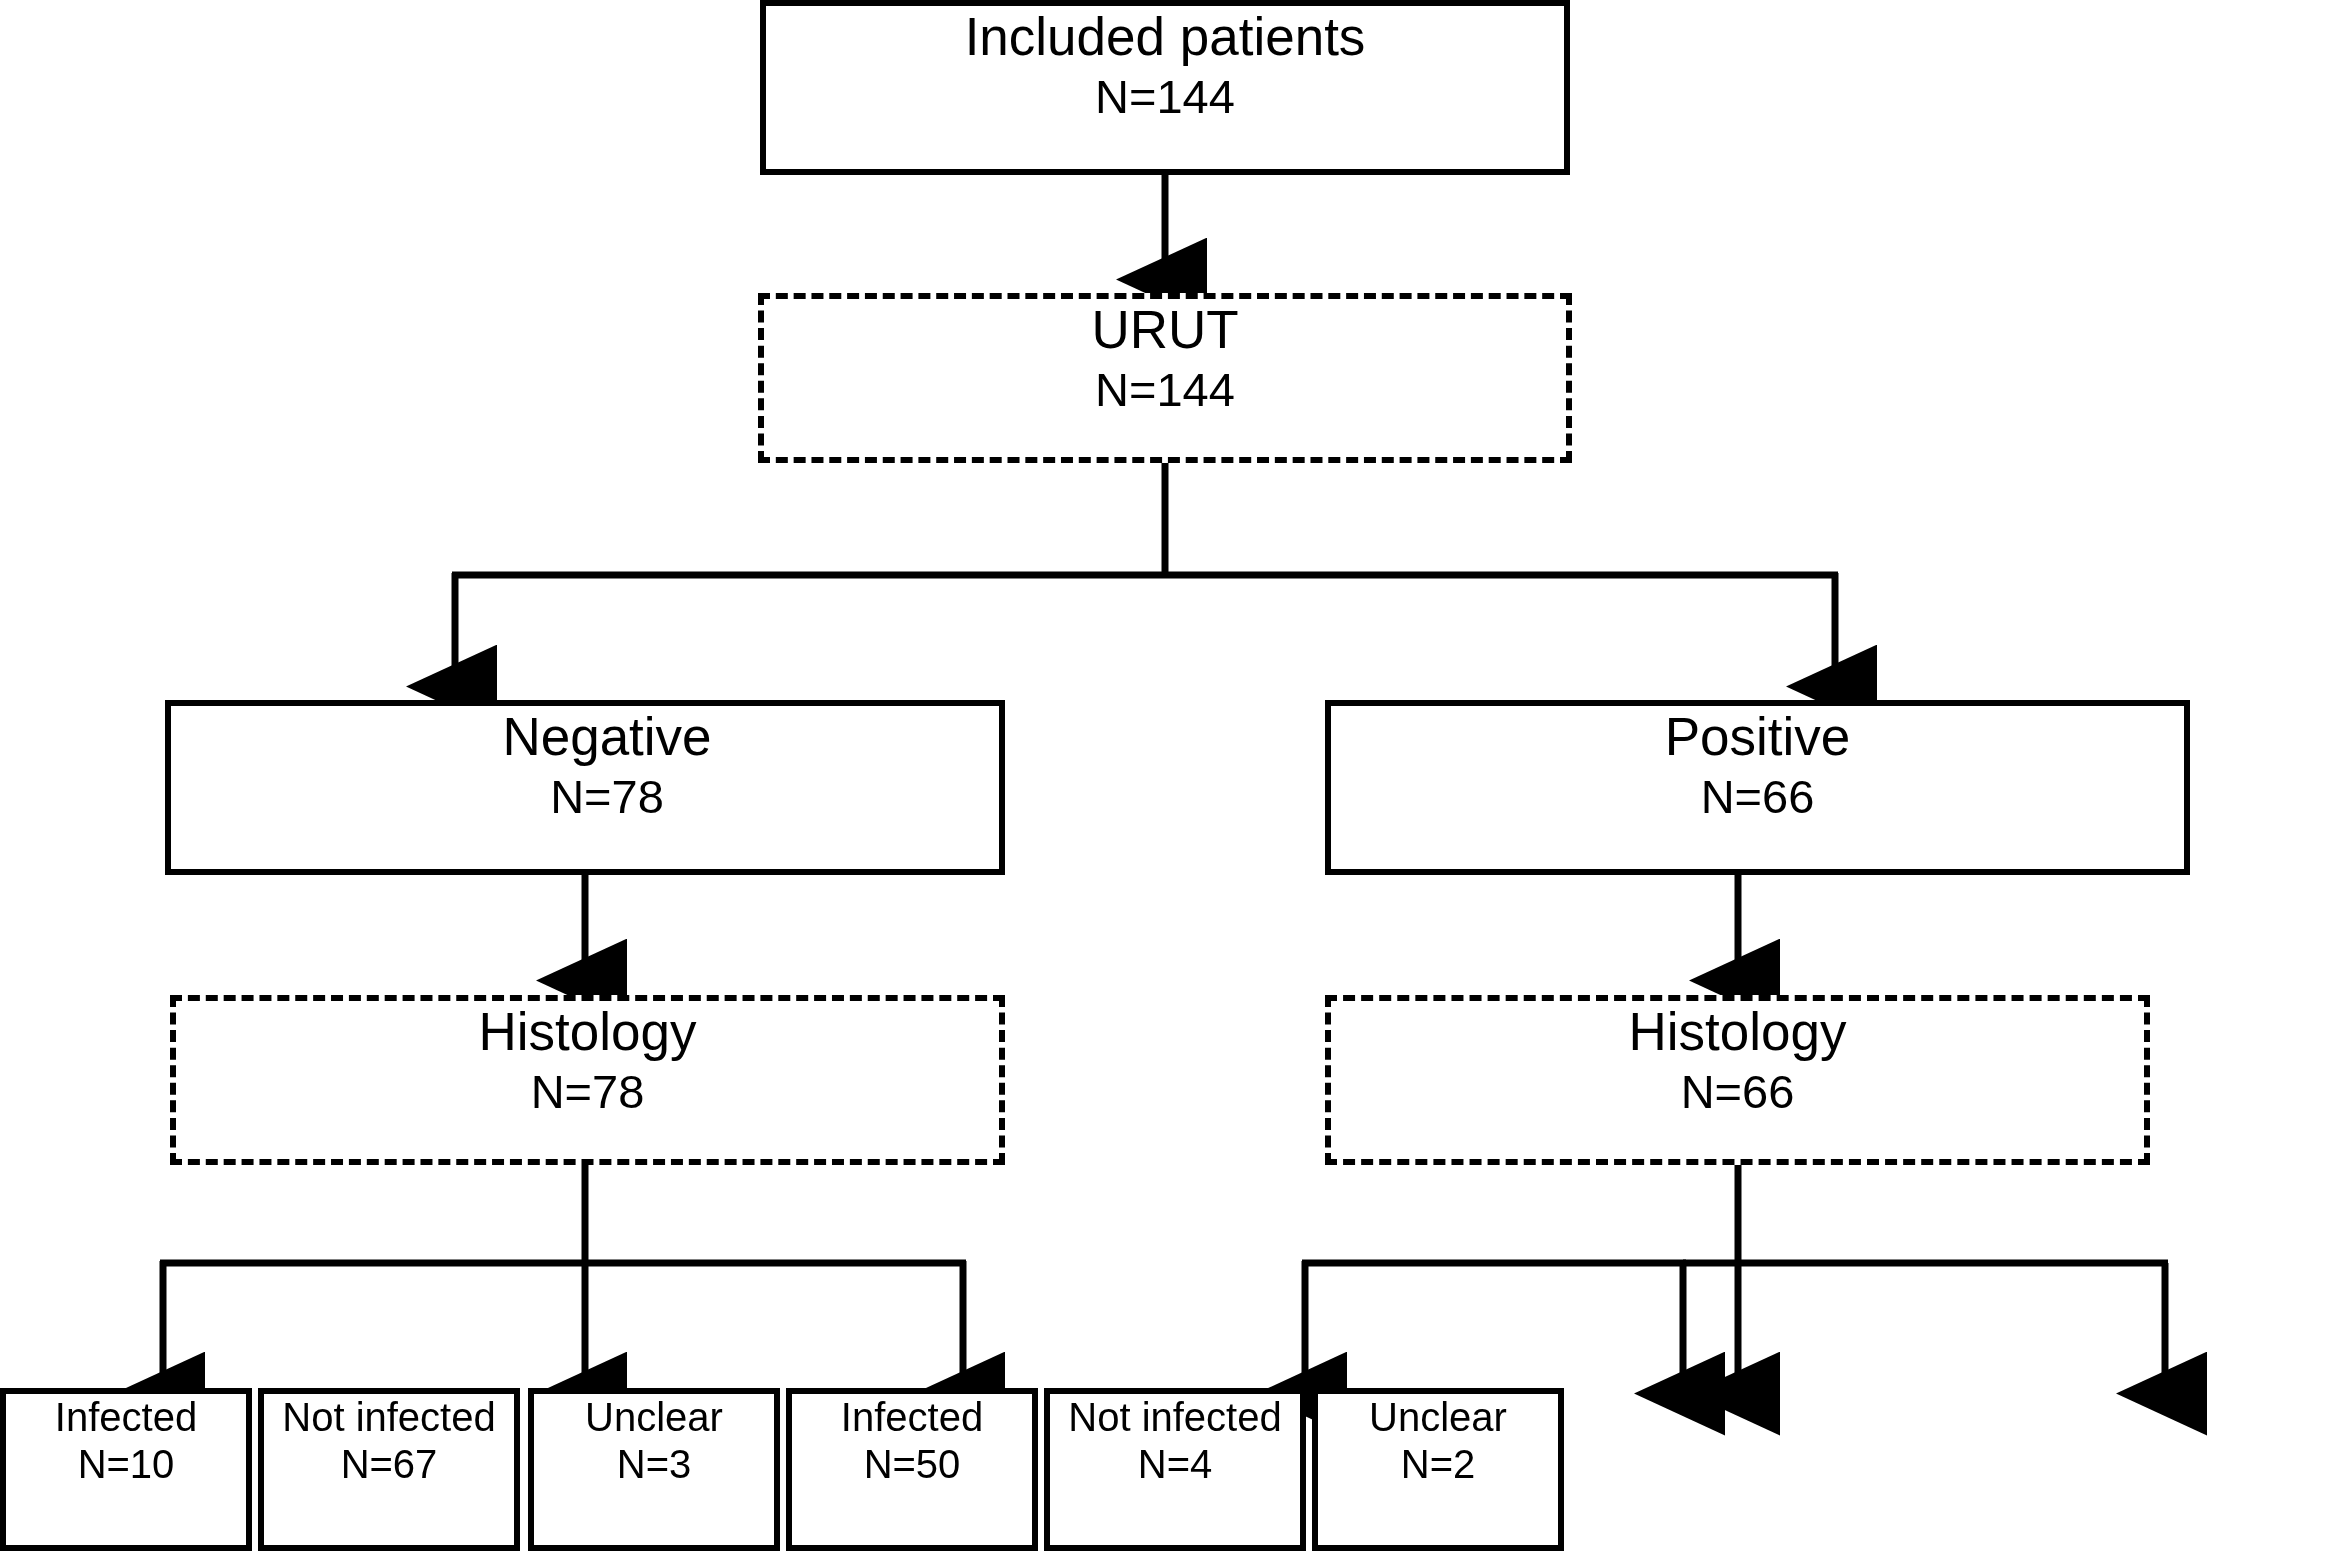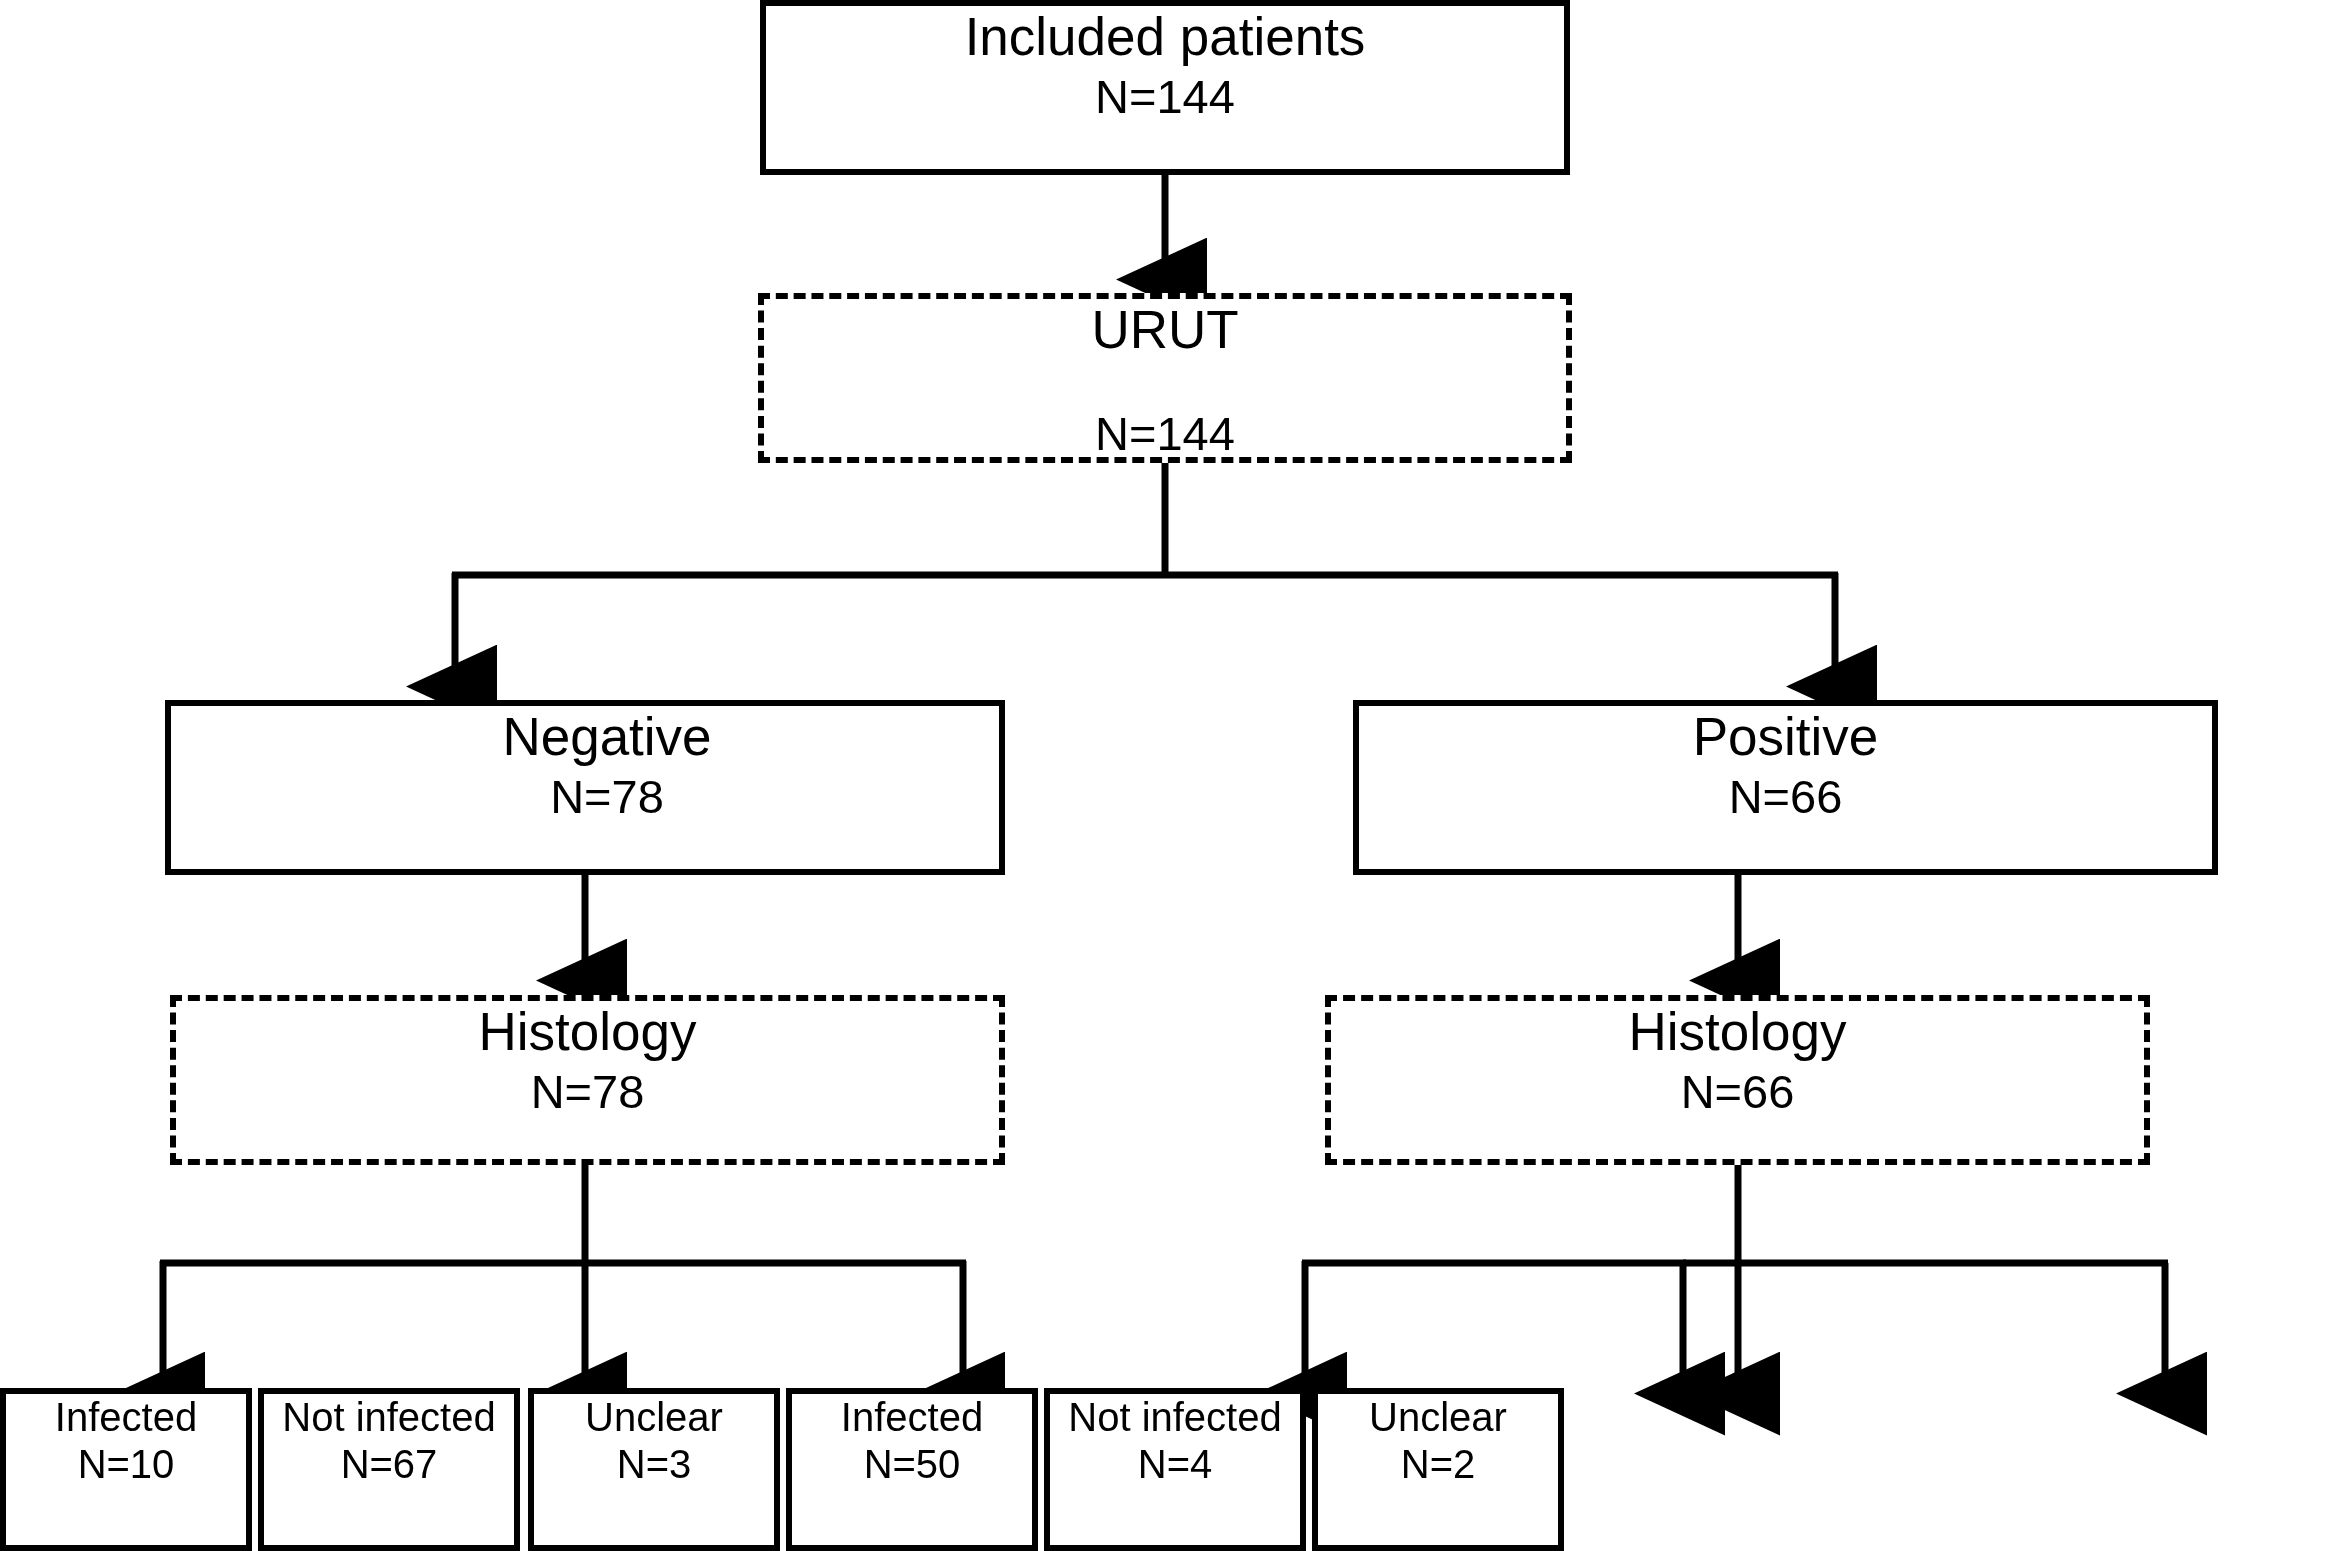--- a/index.html
+++ b/index.html
@@ -101,31 +101,31 @@
       <line x1="2165" y1="1263" x2="2165" y2="1388" stroke="#000000" stroke-width="7" marker-end="url(#arrow)"></line>
       <line x1="1683" y1="1263" x2="2168" y2="1263" stroke="#000000" stroke-width="7"></line>
     </g>
   </svg>
 
   <div class="node solid" style="left:760px; top:0px; width:810px; height:175px;">
     <div class="line1">Included patients</div>
     <div class="line2">N=144</div>
   </div>
 
-  <div class="node dashed" style="left:758px; top:293px; width:814px; height:170px;gap:44px;">
+  <div class="node dashed" style="left:758px; top:293px; width:814px; height:170px;">
     <div class="line1">URUT</div>
     <div class="line2">N=144</div>
   </div>
 
   <div class="node solid" style="left:165px; top:700px; width:840px; height:175px;padding-left:44px;">
     <div class="line1">Negative</div>
     <div class="line2">N=78</div>
   </div>
 
-  <div class="node solid" style="left:1325px; top:700px; width:865px; height:175px;margin-left:28px;">
+  <div class="node solid" style="left:1325px; top:700px; width:865px; height:175px;">
     <div class="line1">Positive</div>
     <div class="line2">N=66</div>
   </div>
 
   <div class="node dashed" style="left:170px; top:995px; width:835px; height:170px;">
     <div class="line1">Histology</div>
     <div class="line2">N=78</div>
   </div>
 
   <div class="node dashed" style="left:1325px; top:995px; width:825px; height:170px;">

